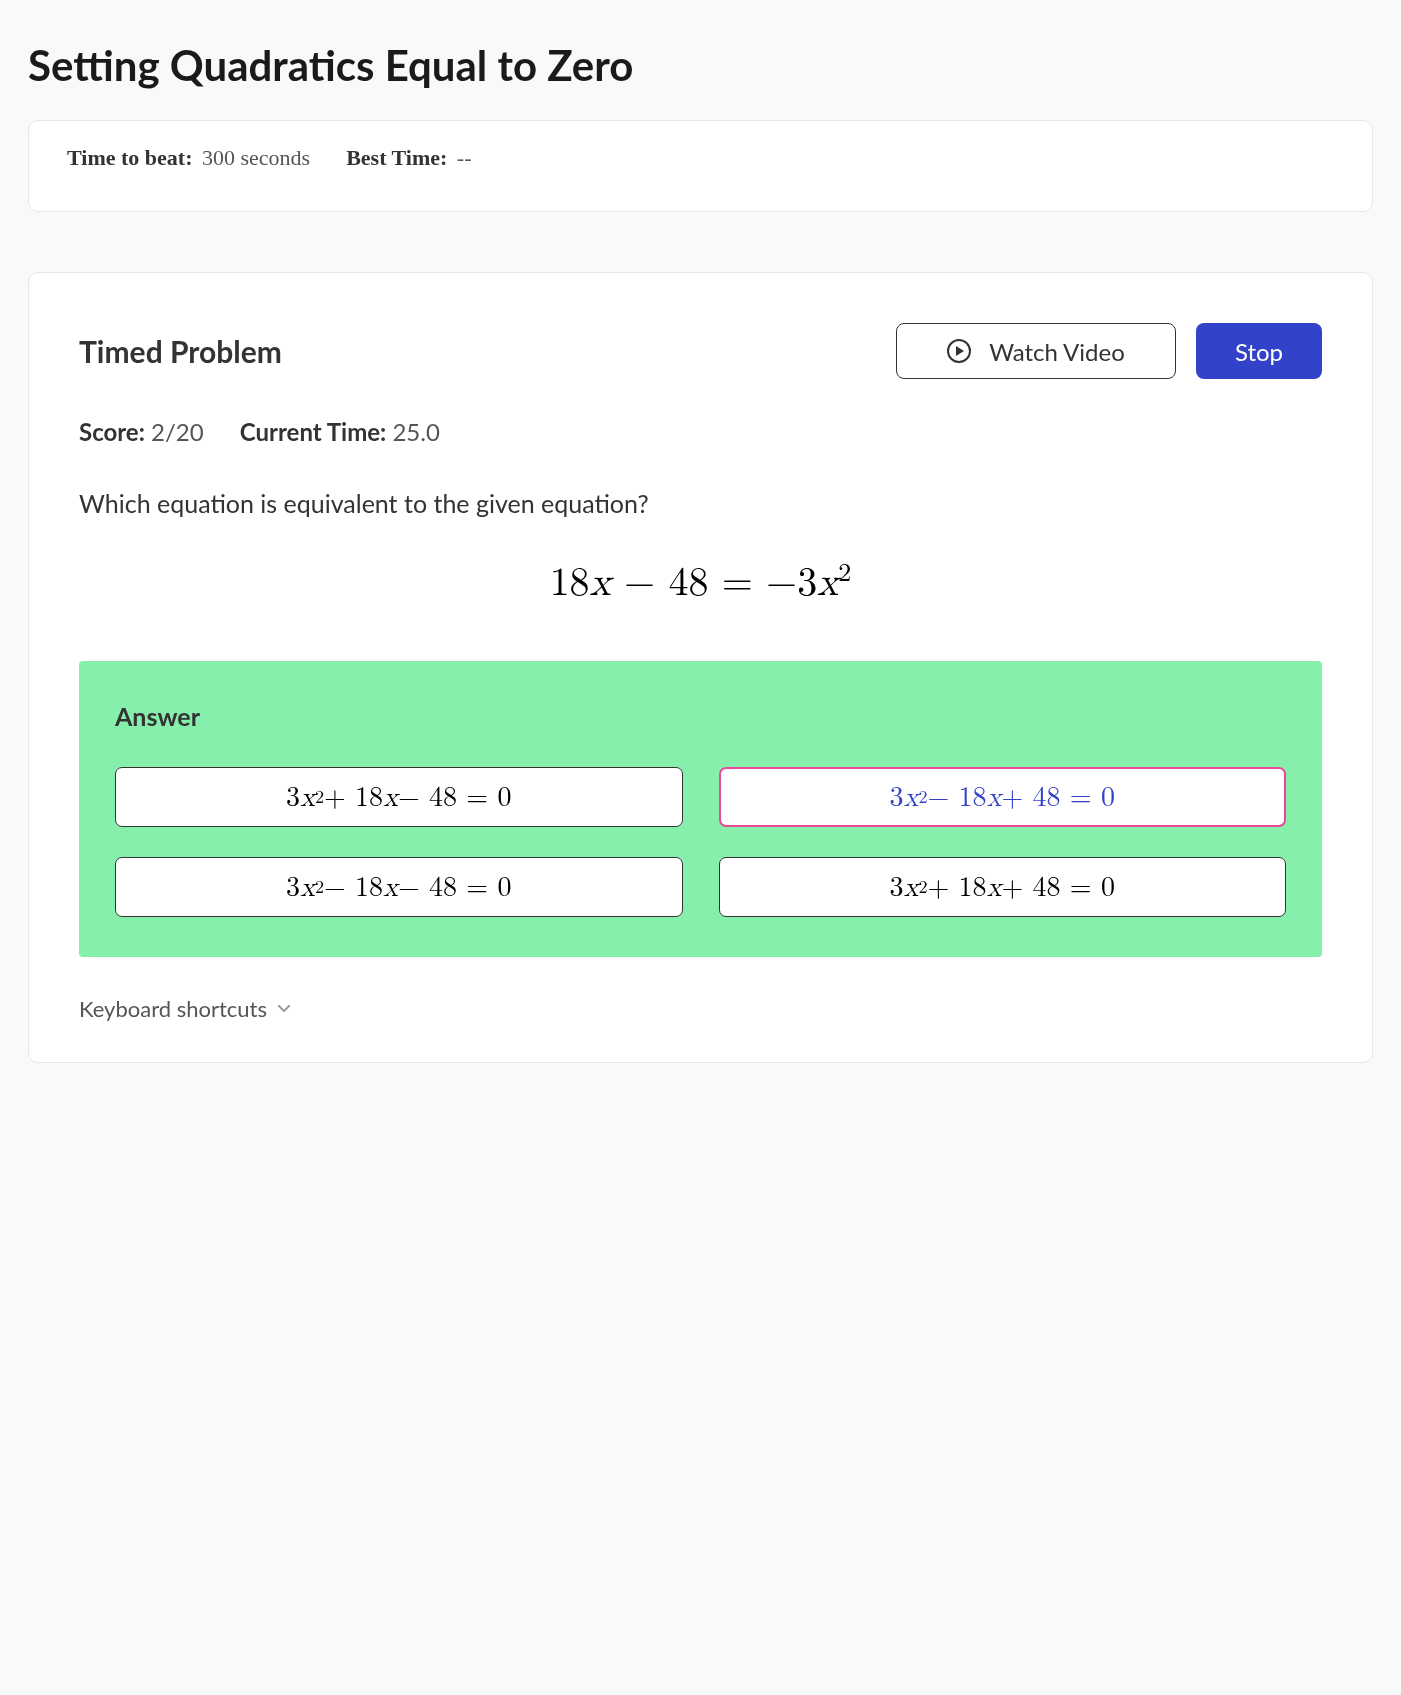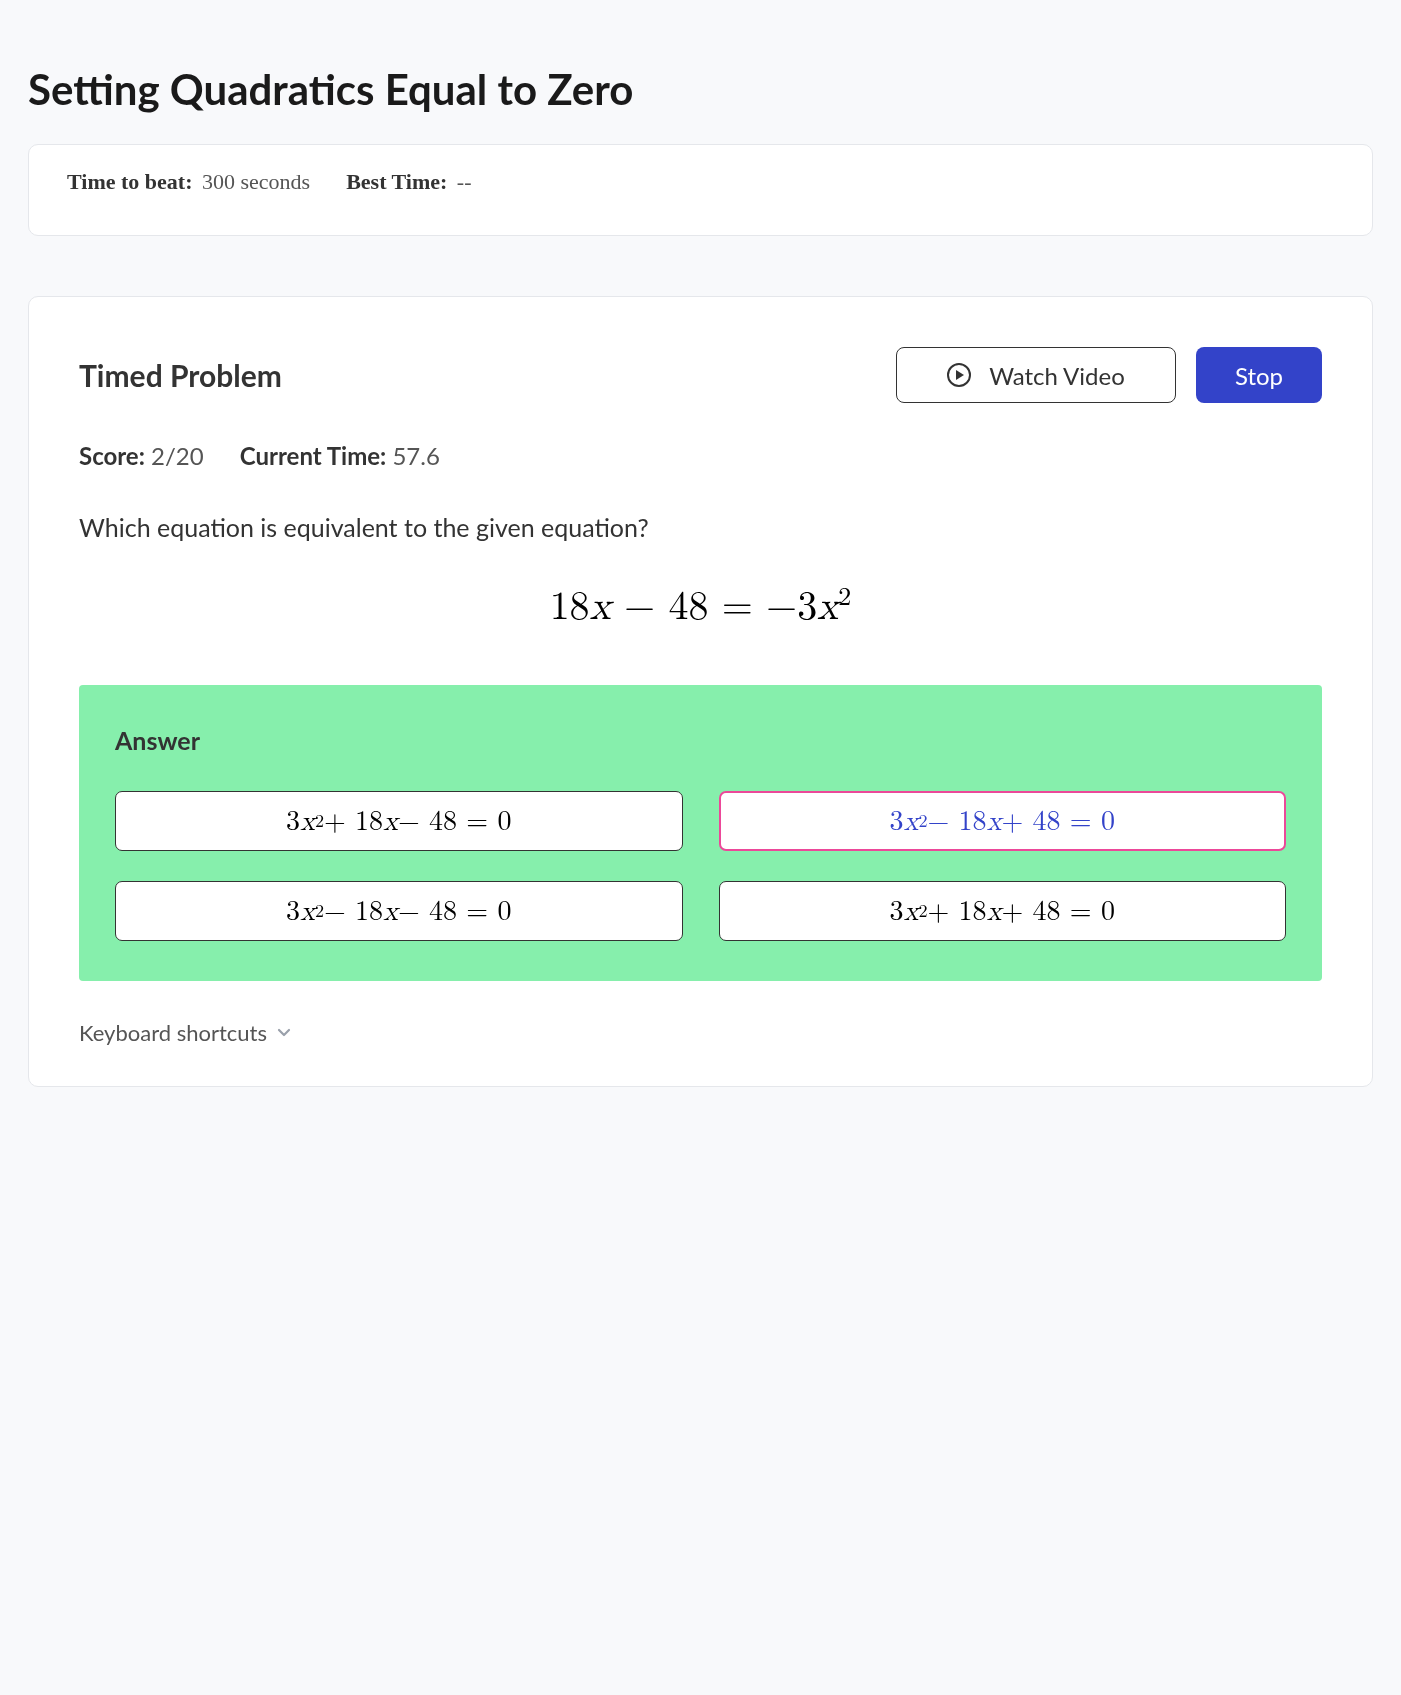--- a/index.html
+++ b/index.html
@@ -5,21 +5,21 @@
   * { box-sizing: border-box; }
   body {
     margin: 0;
     font-family: 'Lato', -apple-system, 'Segoe UI', Roboto, sans-serif;
     background: #f8f9fb;
     color: #333;
     padding: 0;
   }
   .container {
     width: 1401px;
-    padding: 44px 28px;
+    padding: 20px 28px;
   }
   h1.page-title {
     font-size: 42px;
     font-weight: 700;
     margin: 20px 0 30px 0;
     color: #1a1a1a;
   }
   .card {
     background: #fff;
     border: 1px solid #e5e7eb;
@@ -243,21 +243,21 @@
         <div class="btn btn-stop">
           <span>Stop</span>
         </div>
       </div>
     </div>
 
     <div class="score-line">
       <span class="lbl">Score:</span>
       <span class="val">2/20</span>
       <span class="lbl">Current Time:</span>
-      <span class="val">57.6</span>
+      <span class="val">25.0</span>
     </div>
 
     <div class="question-text">Which equation is equivalent to the given equation?</div>
 
     <div class="equation">18<i>x</i> − 48 = −3<i>x</i><sup>2</sup></div>
 
     <div class="answer-box">
       <div class="answer-title">Answer</div>
       <div class="options-grid">
         <div class="option">3<i>x</i><sup>2</sup> + 18<i>x</i> − 48 = 0</div>

